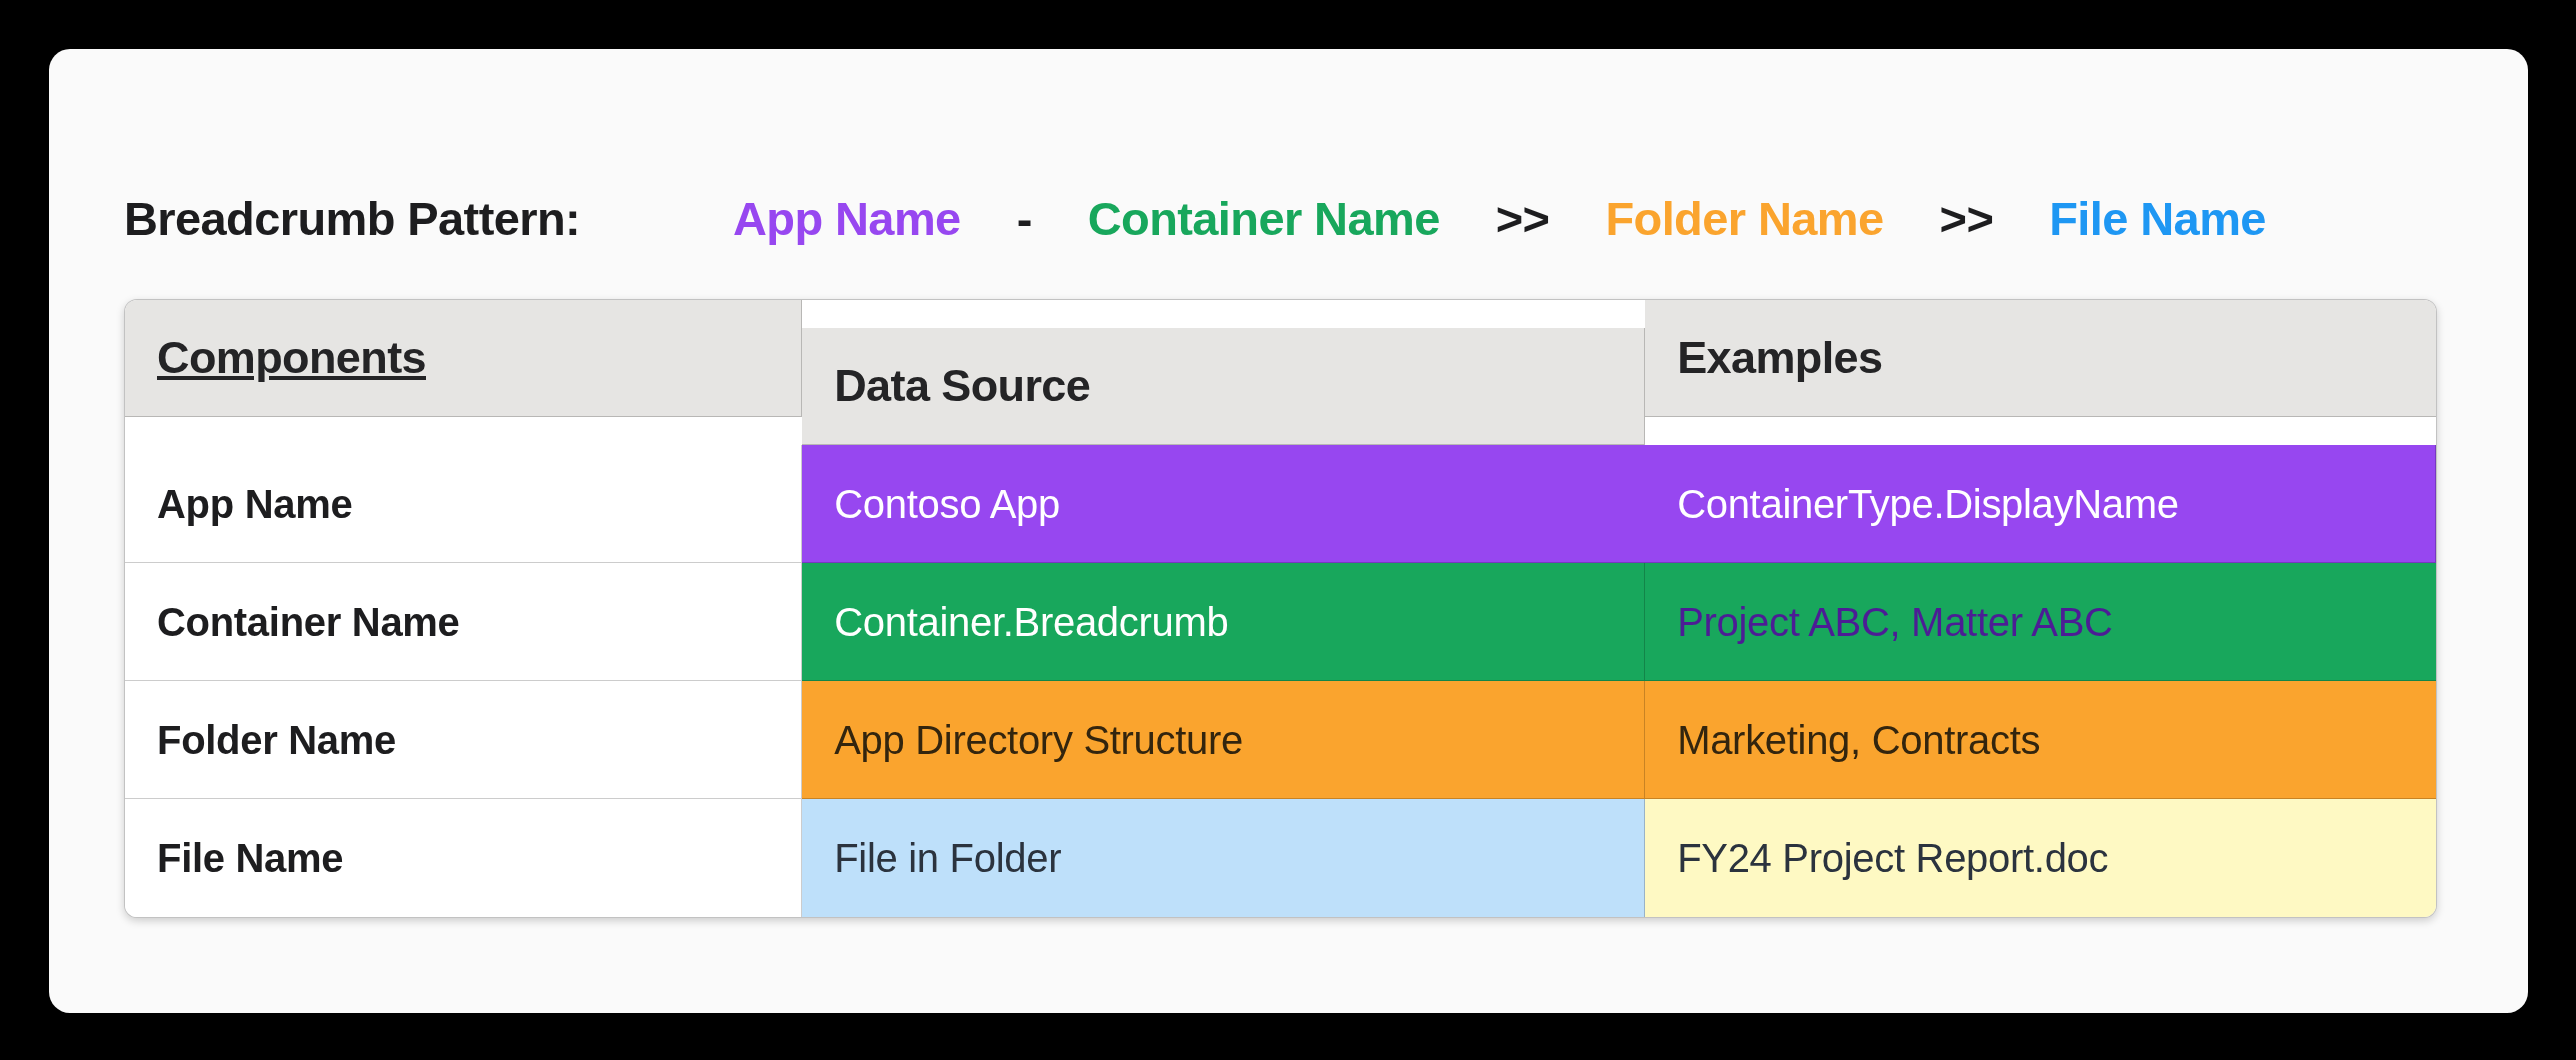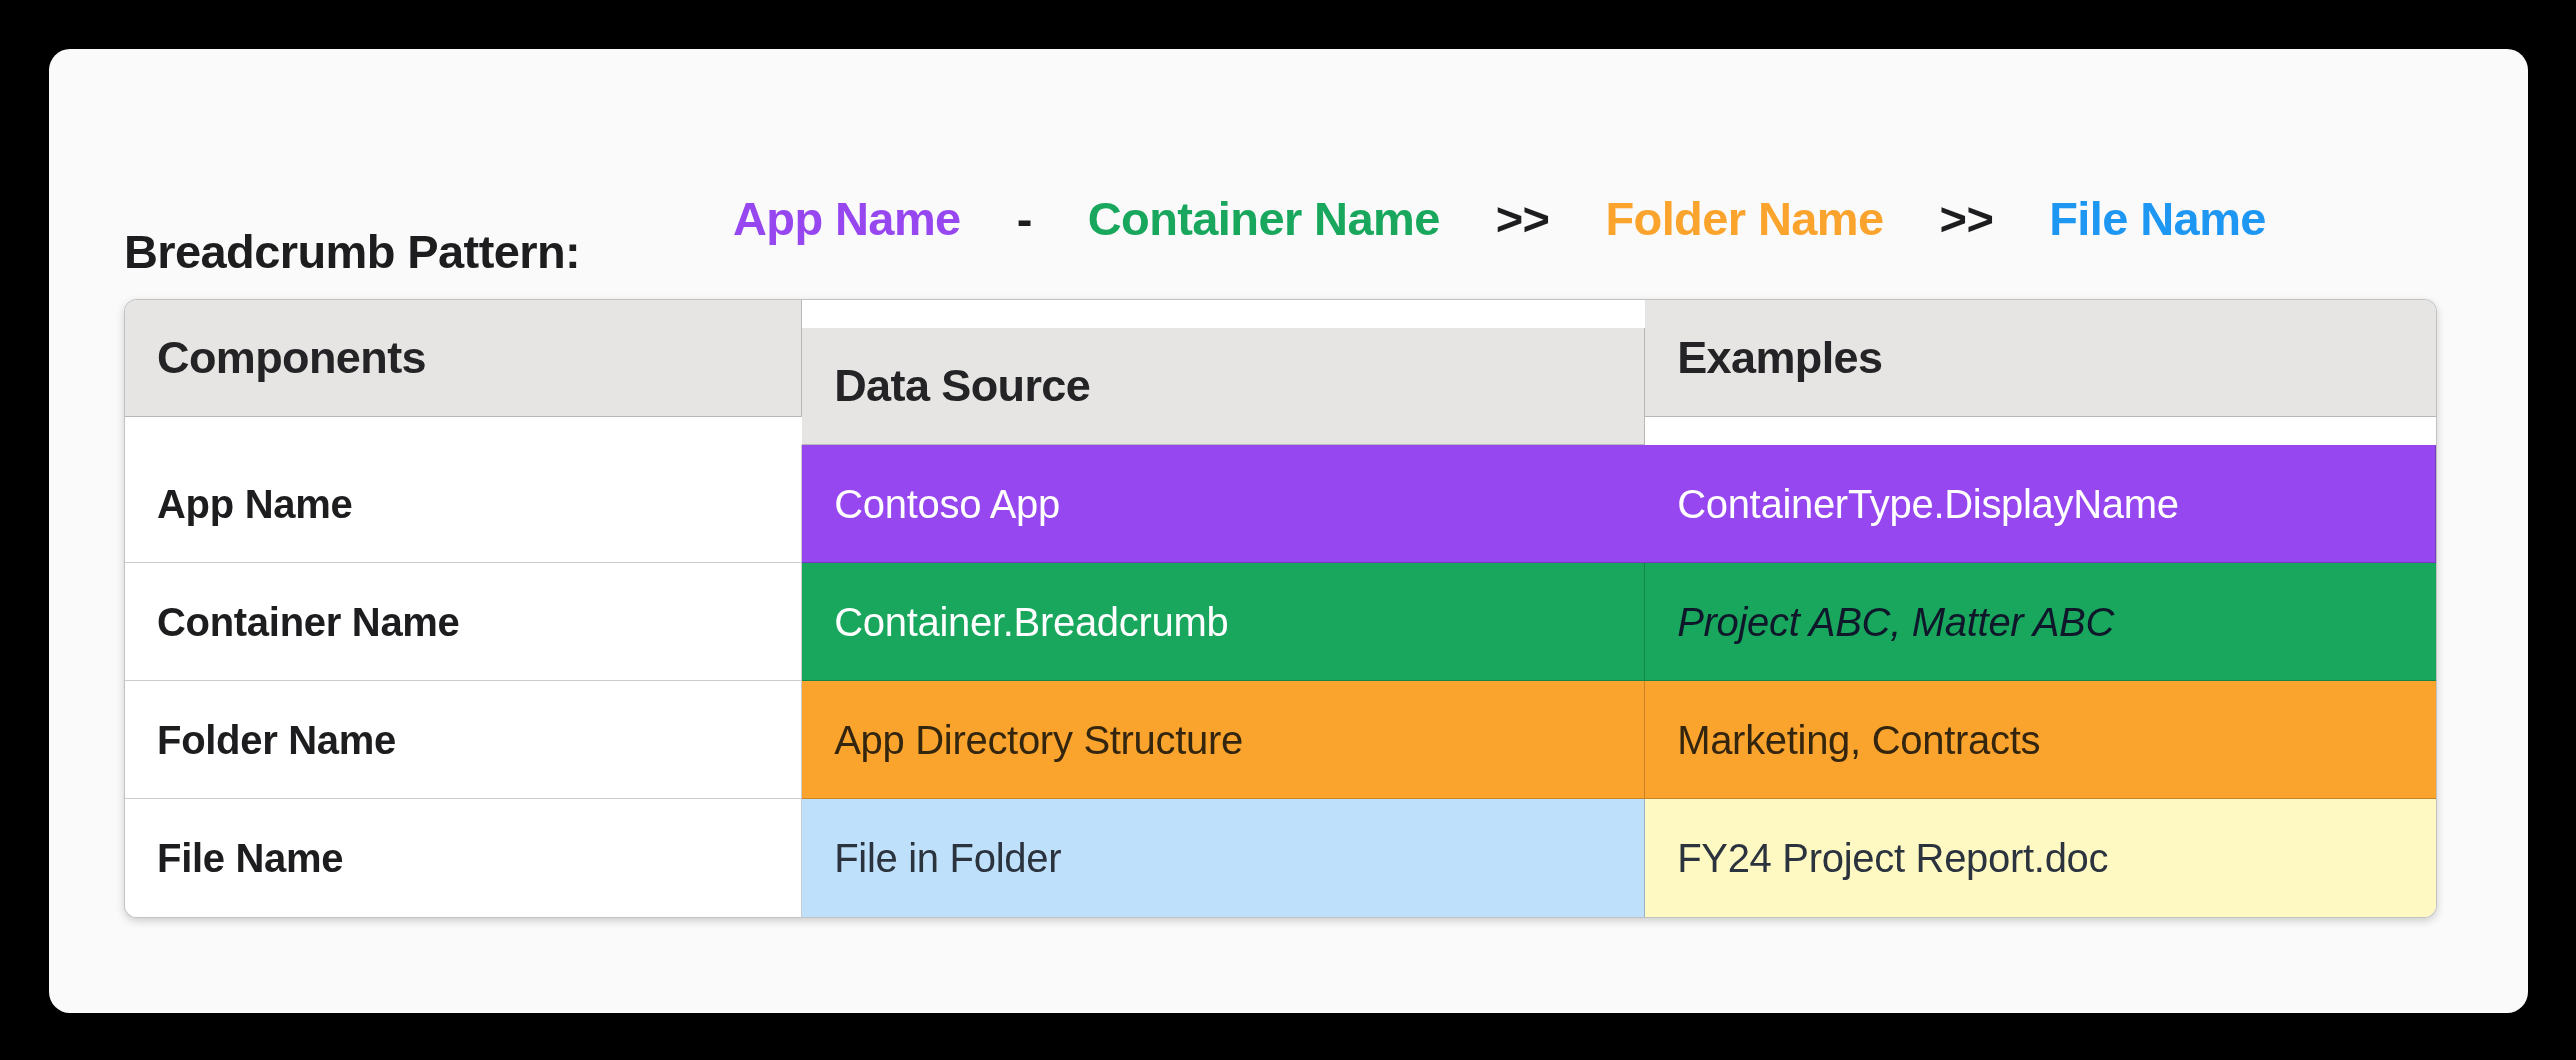--- a/index.html
+++ b/index.html
@@ -17,45 +17,45 @@
   .hdr{height:117px;font-weight:700;font-size:45px;letter-spacing:-0.6px;}
   .comp{font-weight:700;background:#FFFFFF;}
   .last{border-bottom:none;}
 </style>
 </head>
 <body>
 
 <div class="stage" style="background-color: rgb(0, 0, 0);">
   <div class="card" style="background-color: rgb(250, 250, 250);">
 
-    <div class="bc-label" style="color: rgb(29, 29, 31); margin-top: 33px;">Breadcrumb Pattern:</div>
+    <div class="bc-label" style="color: rgb(29, 29, 31);">Breadcrumb Pattern:</div>
 
     <div class="bc-items">
       <span class="bc-item" style="color: rgb(151, 71, 240);">App Name</span>
       <span class="bc-item" style="color: rgb(29, 29, 31);">-</span>
       <span class="bc-item" style="color: rgb(24, 167, 92);">Container Name</span>
       <span class="bc-item" style="color: rgb(29, 29, 31);">&gt;&gt;</span>
       <span class="bc-item" style="color: rgb(250, 164, 46);">Folder Name</span>
       <span class="bc-item" style="color: rgb(29, 29, 31);">&gt;&gt;</span>
       <span class="bc-item" style="color: rgb(30, 151, 243);">File Name</span>
     </div>
 
     <div class="tbl">
 
-      <div class="cell hdr c1" style="background-color: rgb(230, 229, 227); color: rgb(36, 36, 38);">Components</div>
+      <div class="cell hdr c1" style="background-color: rgb(230, 229, 227); color: rgb(36, 36, 38); text-decoration: underline;">Components</div>
       <div class="cell hdr c2" style="background-color: rgb(230, 229, 227); color: rgb(36, 36, 38); margin-top: 28px;">Data Source</div>
       <div class="cell hdr" style="background-color: rgb(230, 229, 227); color: rgb(36, 36, 38);">Examples</div>
 
       <div class="cell comp c1" style="color: rgb(29, 29, 31);">App Name</div>
       <div class="cell" style="background-color: rgb(151, 71, 240); color: rgb(255, 255, 255);">Contoso App</div>
       <div class="cell c2" style="background-color: rgb(151, 71, 240); color: rgb(255, 255, 255);">ContainerType.DisplayName</div>
 
       <div class="cell comp c1" style="color: rgb(29, 29, 31);">Container Name</div>
       <div class="cell c2" style="background-color: rgb(24, 167, 92); color: rgb(255, 255, 255);">Container.Breadcrumb</div>
-      <div class="cell" style="background-color: rgb(24, 167, 92); color: #0f172a; font-style: italic;">Project ABC, Matter ABC</div>
+      <div class="cell" style="background-color: rgb(24, 167, 92); color: #4c1d95;">Project ABC, Matter ABC</div>
 
       <div class="cell comp c1" style="color: rgb(29, 29, 31);">Folder Name</div>
       <div class="cell c2" style="background-color: rgb(250, 164, 46); color: rgb(51, 37, 14);">App Directory Structure</div>
       <div class="cell" style="background-color: rgb(250, 164, 46); color: rgb(51, 37, 14); text-align: right;">Marketing, Contracts</div>
 
       <div class="cell comp c1 last" style="color: rgb(29, 29, 31);">File Name</div>
       <div class="cell c2 last" style="background-color: rgb(190, 224, 250); color: rgb(43, 51, 62);">File in Folder</div>
       <div class="cell last" style="background-color: #fef9c3; color: rgb(43, 51, 62);">FY24 Project Report.doc</div>
     </div>
 

